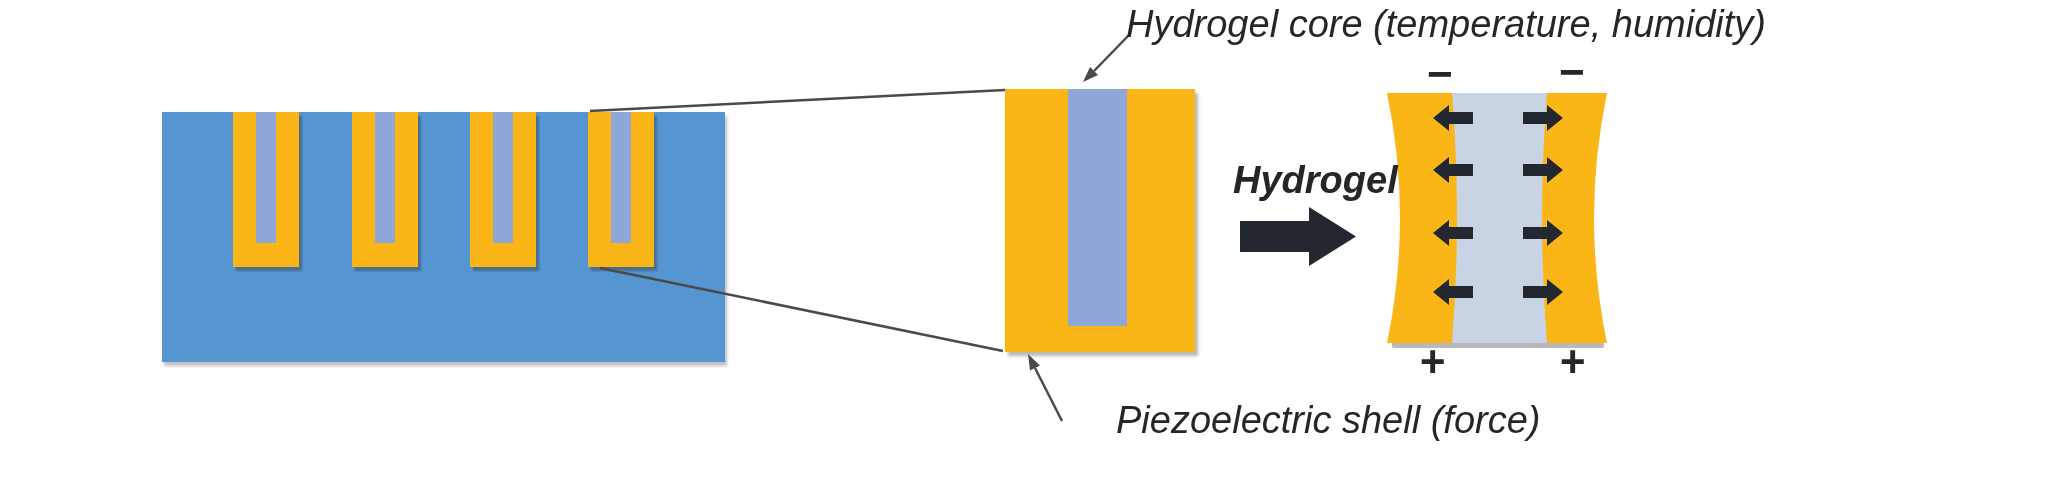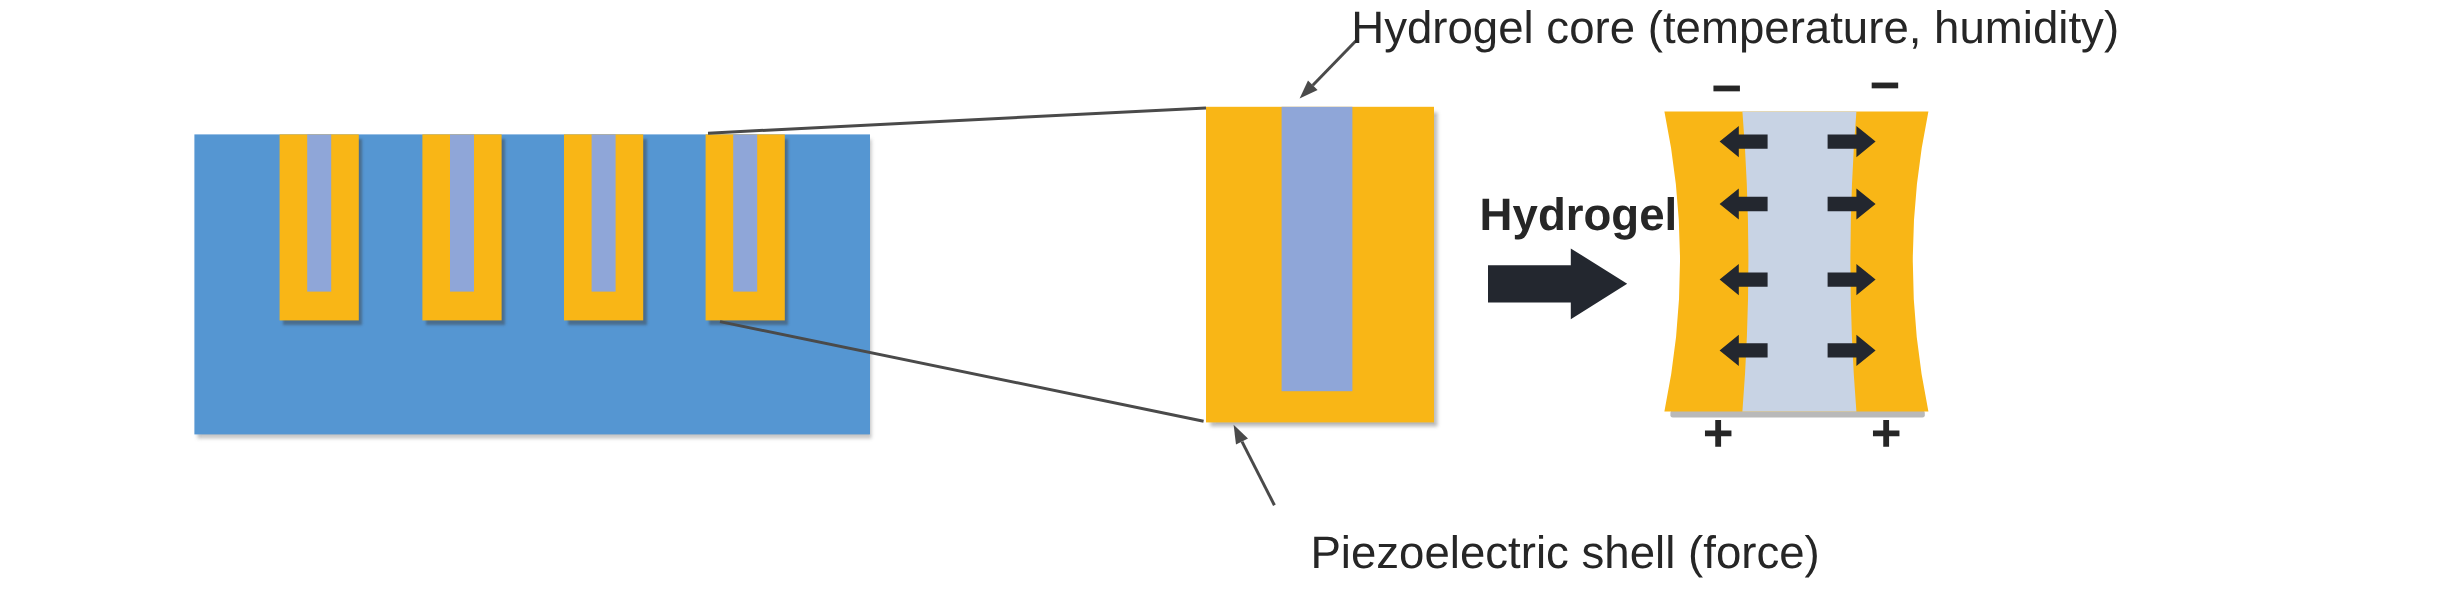--- a/index.html
+++ b/index.html
@@ -1,18 +1,18 @@
 <!DOCTYPE html>
 <html style="--substrate-blue: #5596D2; --shell-yellow: #F9B616; --core-lavender: #8FA6D8; --core-swollen: #C8D3E4; --ink: #262626; --arrow-dark: #23272f; --leader-gray: #4a4a4a;"><head>
 <meta charset="utf-8">
 <style>
   html,body{margin:0;padding:0;background:#ffffff;}
   #canvas{
     position:relative;width:2048px;height:501px;background:#ffffff;overflow:hidden;
-    font-family:"Liberation Sans","DejaVu Sans",sans-serif;color:var(--ink,#262626);
+    font-family:"Liberation Sans","DejaVu Sans",sans-serif;color:var(--ink,#262626);font-style:italic;
   }
   .abs{position:absolute;}
   
   #substrate{
     left:162px;top:112px;width:563px;height:250px;
     background:var(--substrate-blue,#5596D2);
     box-shadow:2px 4px 3px rgba(80,80,80,.35);
   }
   .pillar{
     position:absolute;top:0;width:66px;height:155px;
@@ -39,21 +39,21 @@
   .leadhead{fill:var(--leader-gray,#4a4a4a);}
   .blockarrow{fill:var(--arrow-dark,#2e2e2e);}
   .spool-shell{fill:var(--shell-yellow,#F9B616);}
   .spool-core{fill:var(--core-swollen,#C8D3E4);}
   .spool-shadow{fill:rgba(100,100,100,.45);}
   .polar{fill:var(--arrow-dark,#20242e);}
   
   .lbl{white-space:nowrap;font-size:38px;line-height:1.1;color:var(--ink,#262626);}
   #lbl-hydrogel{left:1126px;top:4px;}
   #lbl-stimuli{left:1233px;top:160px;font-weight:bold;}
-  #lbl-piezo{left:1092px;top:400px;margin-top:41px;}
+  #lbl-piezo{left:1116px;top:400px;}
   .charge{font-weight:900;font-size:44px;line-height:1;color:var(--ink,#1f1f1f);}
   #minus-l{left:1426px;top:52px;}
   #minus-r{left:1558px;top:50px;}
   #plus-l{left:1419px;top:340px;}
   #plus-r{left:1559px;top:340px;}
 </style>
 </head>
 <body>
 
 <div id="canvas">

